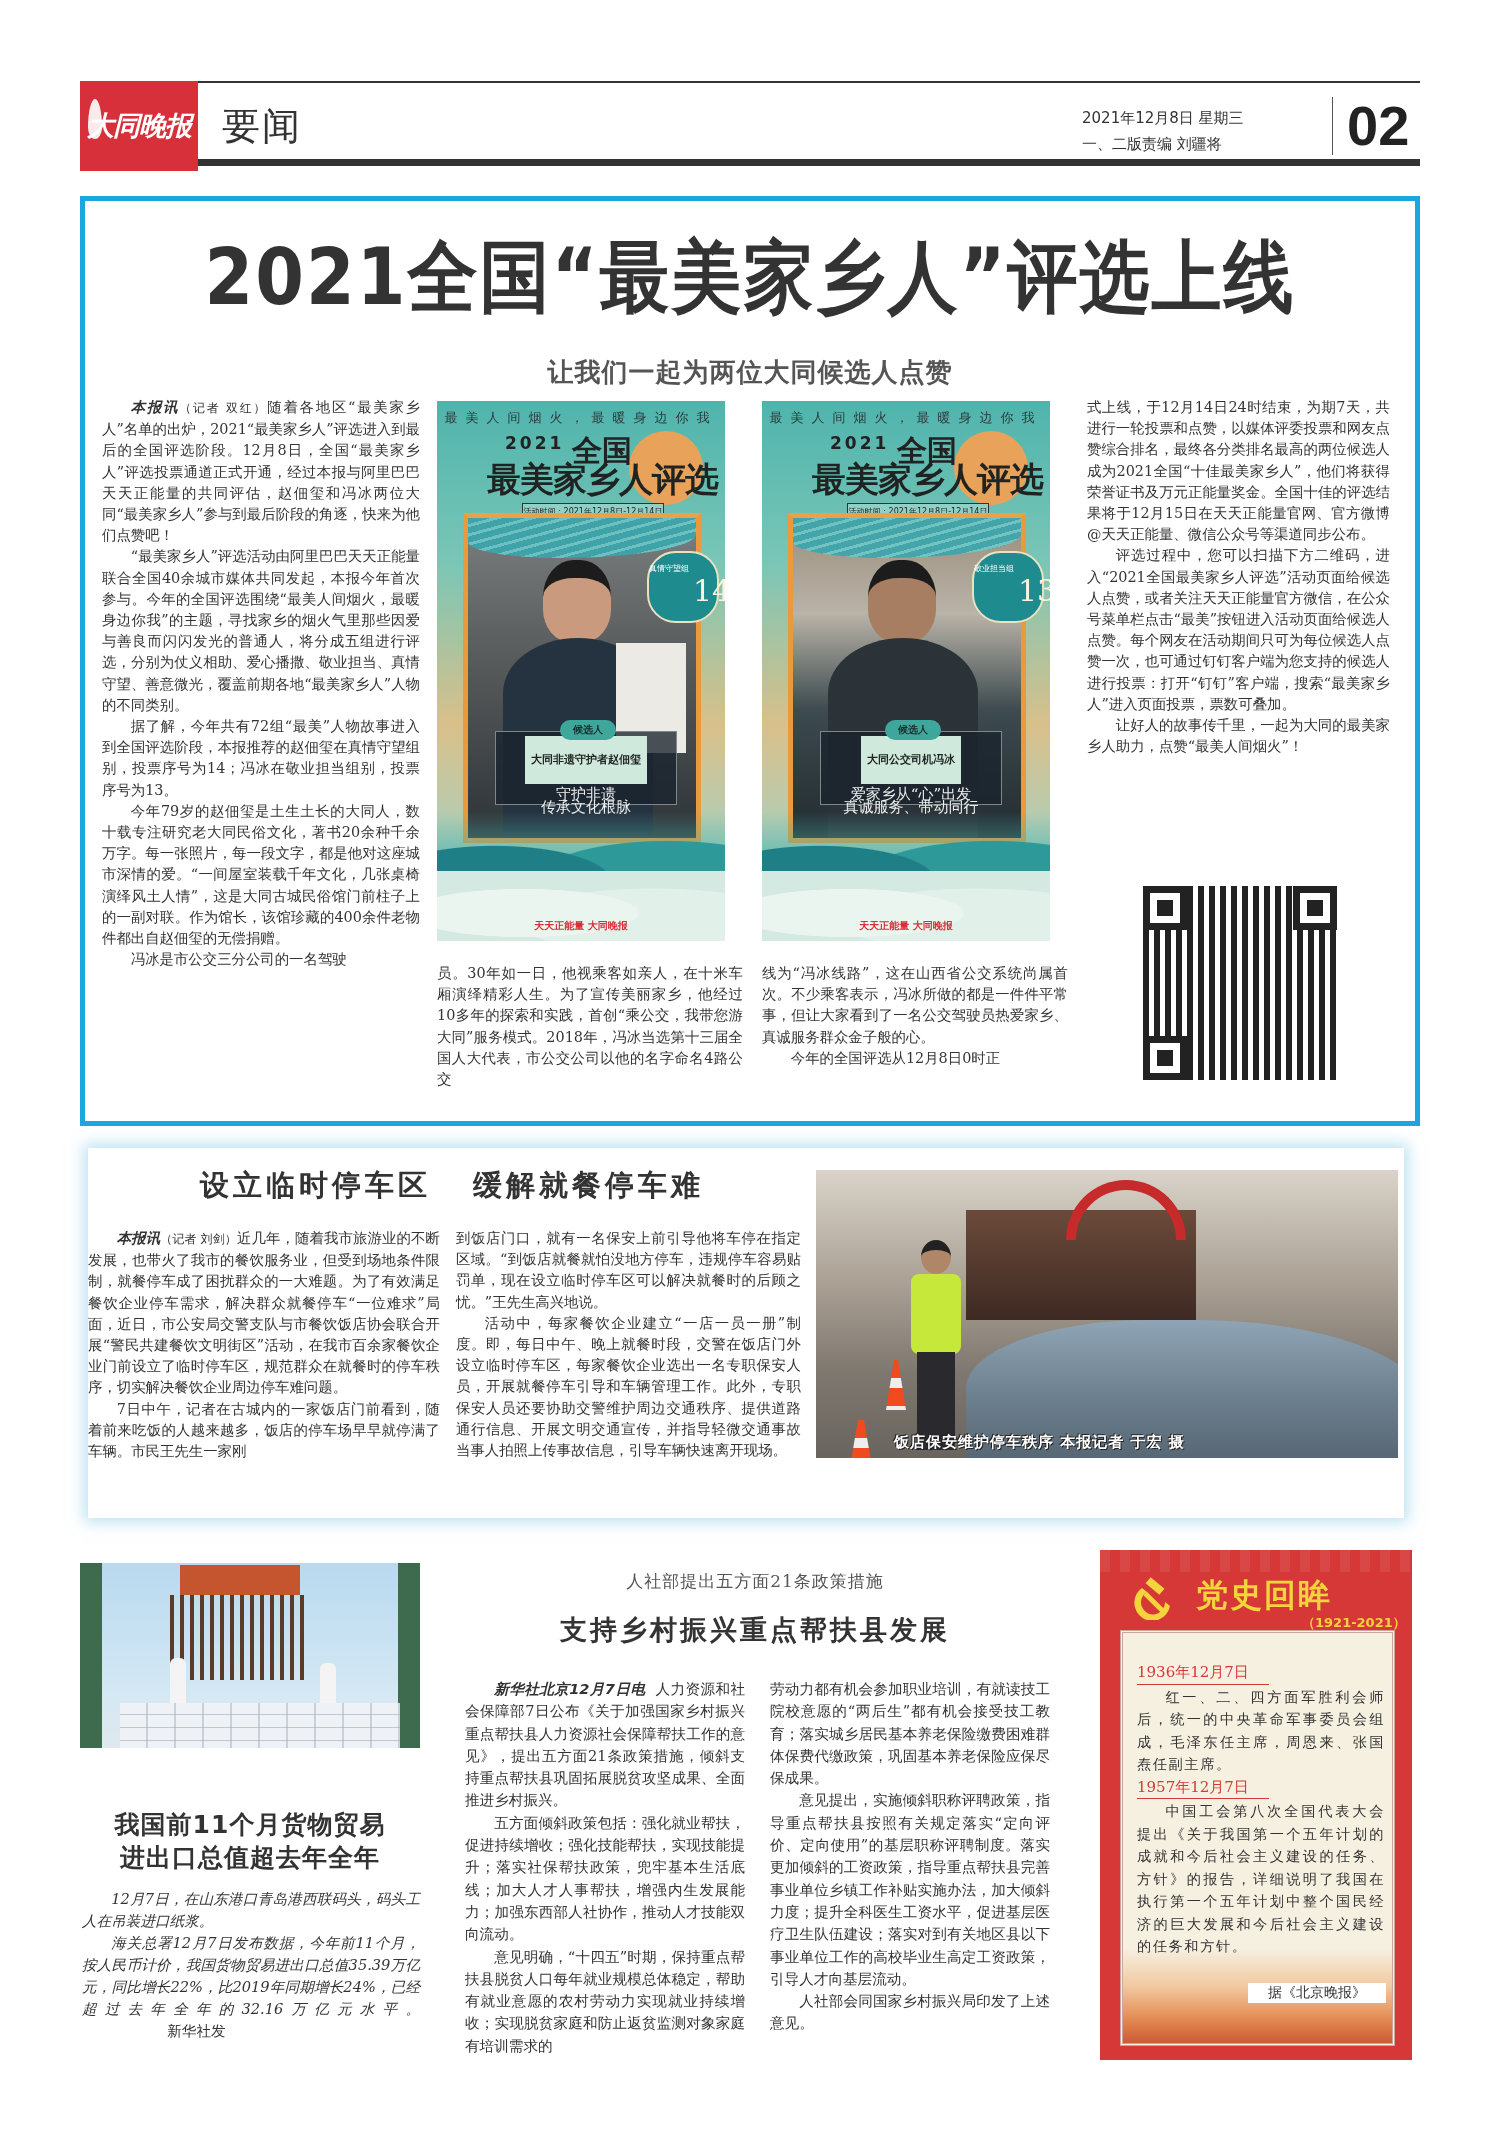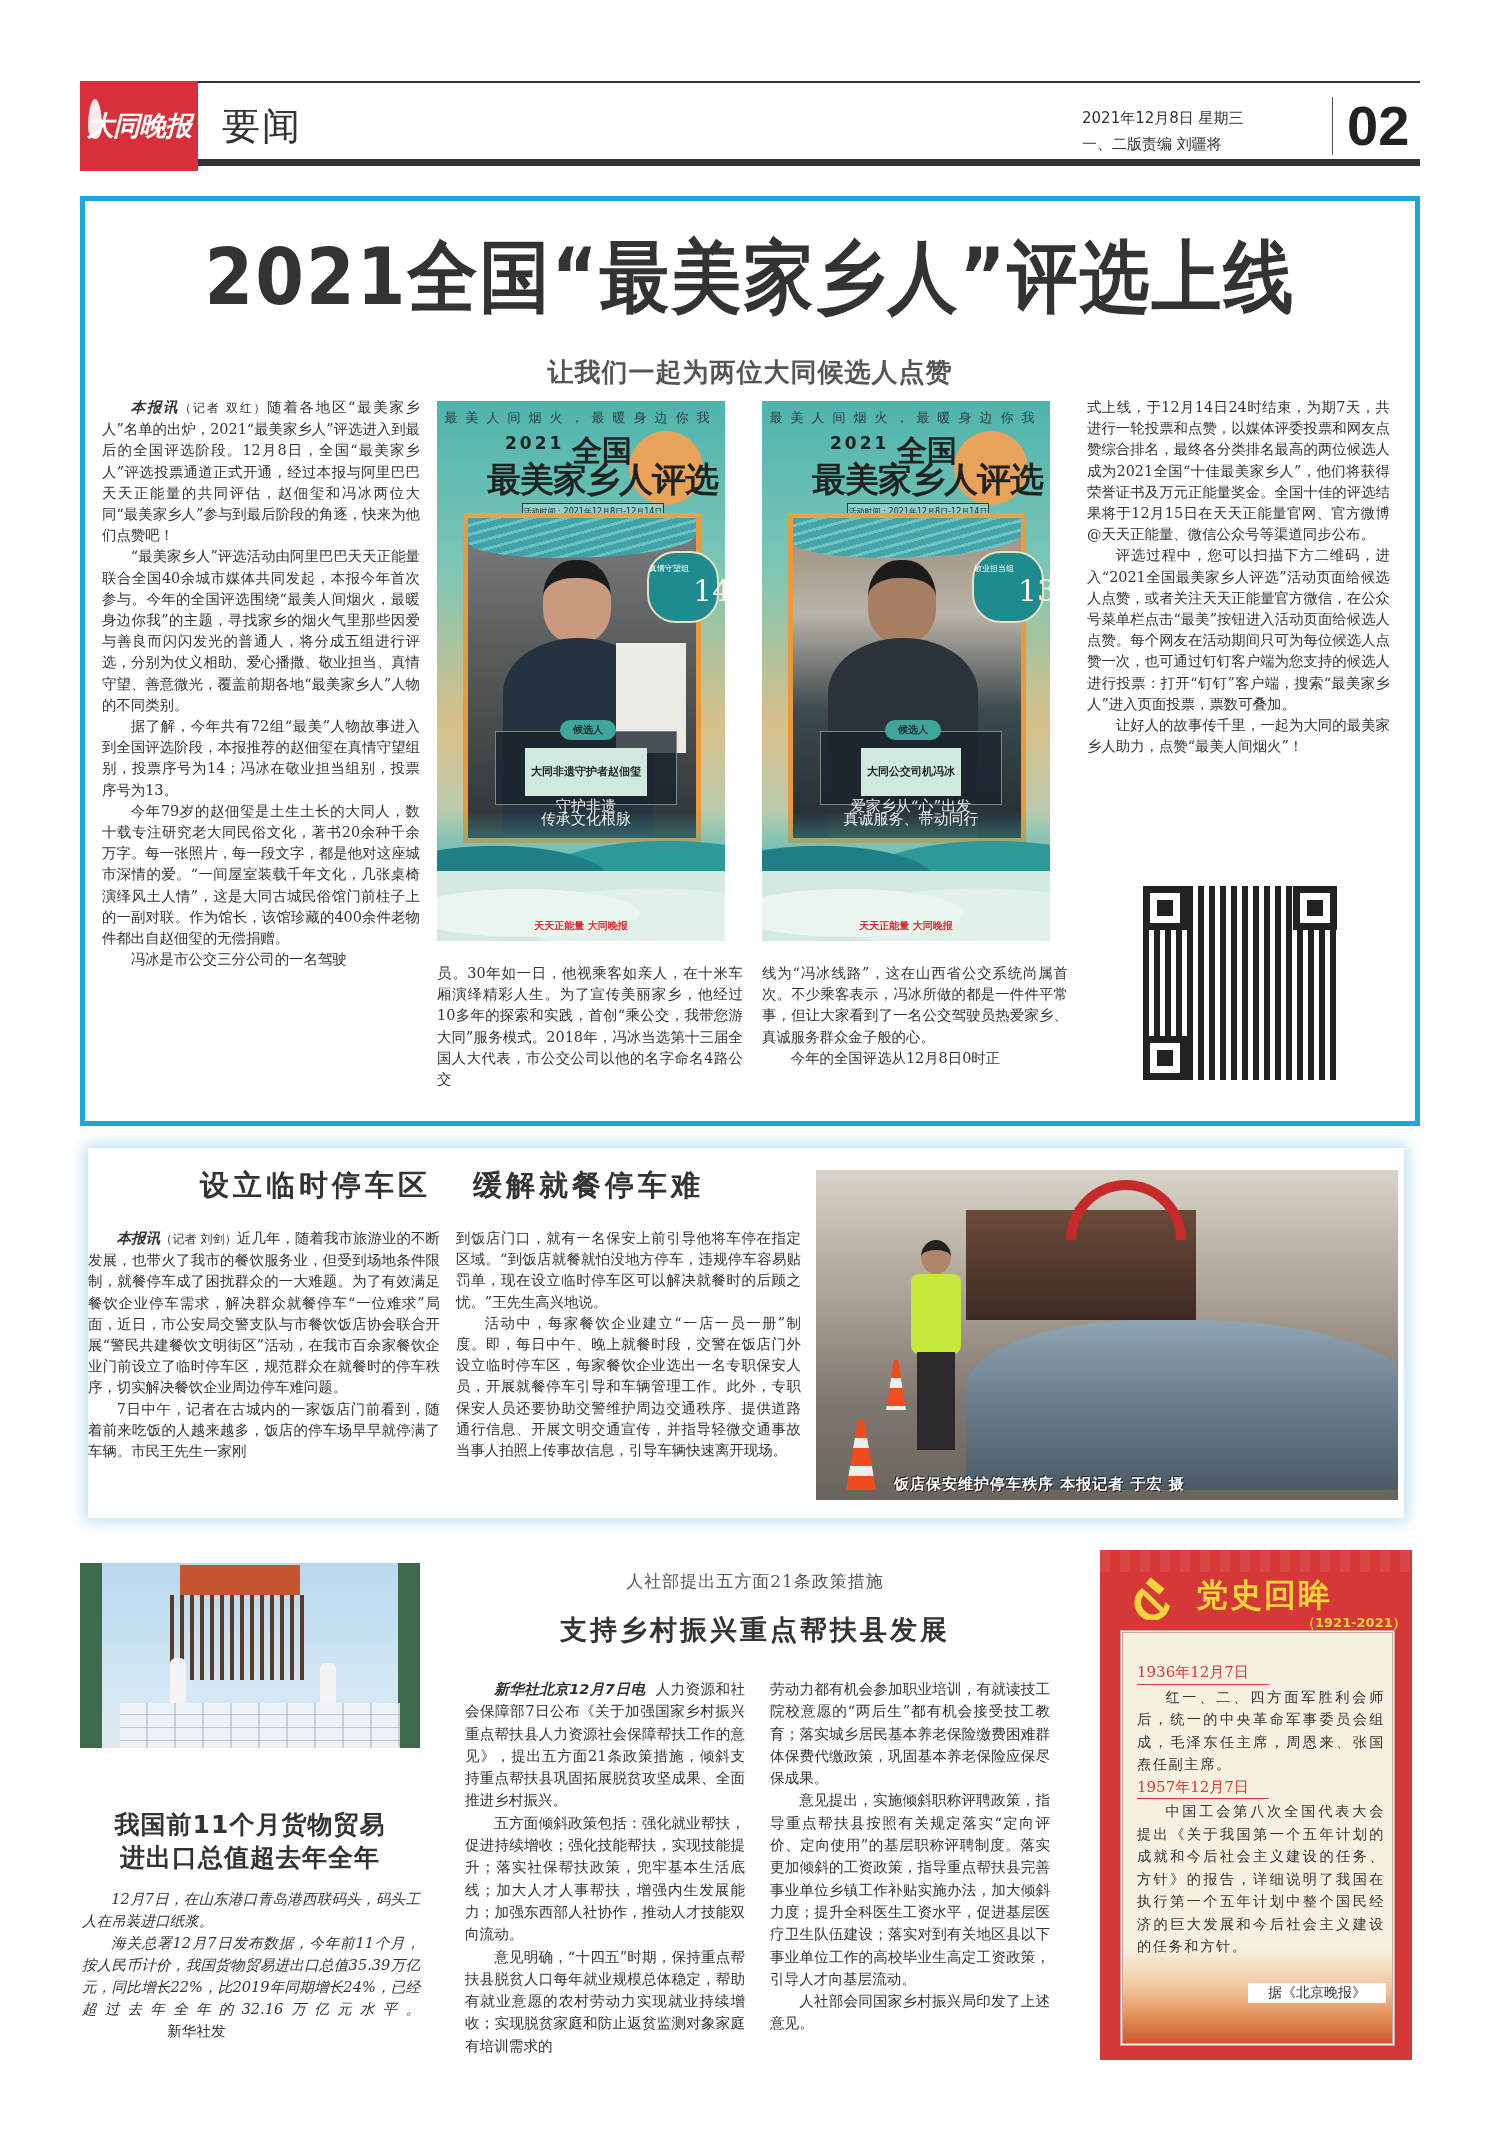--- a/index.html
+++ b/index.html
@@ -39,38 +39,38 @@
   .poster-person { position: absolute; left: 55px; top: 42px; width: 110px; height: 290px; }
   .pp-head { position: absolute; left: 20px; top: 0; width: 68px; height: 82px; border-radius: 45% 45% 40% 40%; background: #c99a7d; border-top: 18px solid #1c1c1c; }
   .pp-body { position: absolute; left: -20px; top: 78px; width: 150px; height: 220px; border-radius: 50% 50% 0 0 / 25% 25% 0 0; background: #253340; }
   .poster-paper { position: absolute; right: 10px; top: 125px; width: 70px; height: 110px; background: #eceae4; }
   .poster-wave { position: absolute; left: 0; top: 0; width: 100%; height: 40px; background: repeating-linear-gradient(165deg, #39a7ae 0 6px, #6cc8c8 6px 9px); border-radius: 0 0 60% 40%; opacity: .9; }
   .poster-badge { position: absolute; top: 150px; left: 210px; width: 72px; height: 72px; border-radius: 40%; background: #1e8b8f; border: 2px solid #e9e1c2; color: #fff; }
   .badge-group { display: block; margin-top: 10px; font-size: 8px; font-family: "DejaVu Serif", serif; }
   .badge-num { display: block; font-size: 30px; line-height: 34px; font-family: "DejaVu Serif", serif; color: #fbf3e0; padding-left: 44px; }
   .poster-card { position: absolute; top: 330px; left: 58px; width: 182px; height: 74px; background: rgba(25,35,45,.78); border: 1px solid #7a8a8a; text-align: center; }
   .card-tag { position: absolute; top: -12px; left: 64px; width: 56px; height: 20px; border-radius: 10px; background: #3fa69c; color: #1a2a2a; font-size: 10px; line-height: 20px; font-weight: bold; }
-  .card-name { display: inline-block; margin-top: 16px; padding: 16px 6px; background: #cfe9dc; color: #1f2422; font-size: 11px; font-weight: bold; line-height: 16px; }
+  .card-name { display: inline-block; margin-top: 4px; padding: 16px 6px; background: #cfe9dc; color: #1f2422; font-size: 11px; font-weight: bold; line-height: 16px; }
   .card-desc { display: block; margin-top: 4px; color: #eee; font-size: 15px; line-height: 13px; }
   .poster-mountains { position: absolute; left: 0; top: 410px; width: 100%; height: 70px; background: radial-gradient(ellipse at 20% 100%, #1f7f86 0 35%, transparent 36%), radial-gradient(ellipse at 80% 100%, #2d9a99 0 40%, transparent 41%), linear-gradient(180deg, transparent 0%, #4eb2aa 100%); }
   .poster-footer { position: absolute; bottom: 8px; left: 0; width: 100%; text-align: center; font-size: 10px; font-weight: bold; color: #d7303a; font-family: "DejaVu Sans", sans-serif; }
   .poster-cloud { position: absolute; left: 0; bottom: 0; width: 100%; height: 70px; background: radial-gradient(ellipse at 30% 60%, #eaf5ef 0 40%, transparent 41%), radial-gradient(ellipse at 75% 70%, #e2f0ea 0 45%, transparent 46%), #d4e9e1; }
 
   .qr { position: absolute; left: 1135px; top: 878px; width: 210px; height: 210px; background: #fff; }
   .qr-inner { position: absolute; inset: 8px; background:
       repeating-linear-gradient(90deg, #222 0 6px, transparent 6px 11px),
       repeating-linear-gradient(0deg, transparent 0 5px, #fff 5px 9px);
       background-blend-mode: normal; }
   .qr-finder { position: absolute; width: 44px; height: 44px; border: 7px solid #222; background: #fff; }
   .qr-finder::after { content: ""; position: absolute; left: 7px; top: 7px; width: 16px; height: 16px; background: #222; }
 
   
   .box2 { position: absolute; left: 88px; top: 1148px; width: 1316px; height: 370px; background: #fff; box-shadow: 0 0 14px 4px rgba(130,200,230,.55); }
   .headline2 { position: absolute; top: 18px; font-family: "DejaVu Sans", sans-serif; font-weight: bold; font-size: 29px; color: #333; letter-spacing: 4px; }
-  .photo2 { position: absolute; left: 728px; top: 22px; width: 582px; height: 330px; overflow: hidden; background: linear-gradient(180deg, #d9d3c9 0%, #a99f93 40%, #7f7870 70%, #69645e 100%); }
+  .photo2 { position: absolute; left: 728px; top: 22px; width: 582px; height: 288px; overflow: hidden; background: linear-gradient(180deg, #d9d3c9 0%, #a99f93 40%, #7f7870 70%, #69645e 100%); }
   .p2-building { position: absolute; left: 150px; top: 40px; width: 230px; height: 110px; background: linear-gradient(180deg, #6b4a3a, #3d2a23); }
   .p2-arch { position: absolute; left: 250px; top: 10px; width: 120px; height: 60px; border-radius: 60px 60px 0 0; border: 10px solid #c62a2a; border-bottom: none; }
   .p2-car { position: absolute; left: 150px; top: 150px; width: 460px; height: 170px; border-radius: 40% 50% 10% 10%; background: linear-gradient(180deg, #8fa4b4 0%, #6d8090 45%, #4c5a66 100%); }
   .p2-officer { position: absolute; left: 95px; top: 70px; width: 50px; height: 210px; }
   .p2-officer .vest { position: absolute; top: 34px; left: 0; width: 50px; height: 80px; background: #c6e83a; border-radius: 8px; }
   .p2-officer .head { position: absolute; top: 0; left: 10px; width: 30px; height: 34px; border-radius: 50%; background: #b08669; border-top: 10px solid #222; }
   .p2-officer .legs { position: absolute; top: 112px; left: 6px; width: 38px; height: 98px; background: #2a2a2e; }
   .p2-cone { position: absolute; width: 30px; height: 70px; clip-path: polygon(40% 0, 60% 0, 100% 100%, 0 100%); background: repeating-linear-gradient(180deg, #f04a1f 0 18px, #eee 18px 28px); }
   .photo-caption { position: absolute; left: 78px; bottom: 6px; font-family: "DejaVu Sans", sans-serif; font-weight: bold; font-size: 15px; color: #fff; text-shadow: 1px 1px 0 #222, -1px -1px 0 #222; letter-spacing: 1px; }
 

